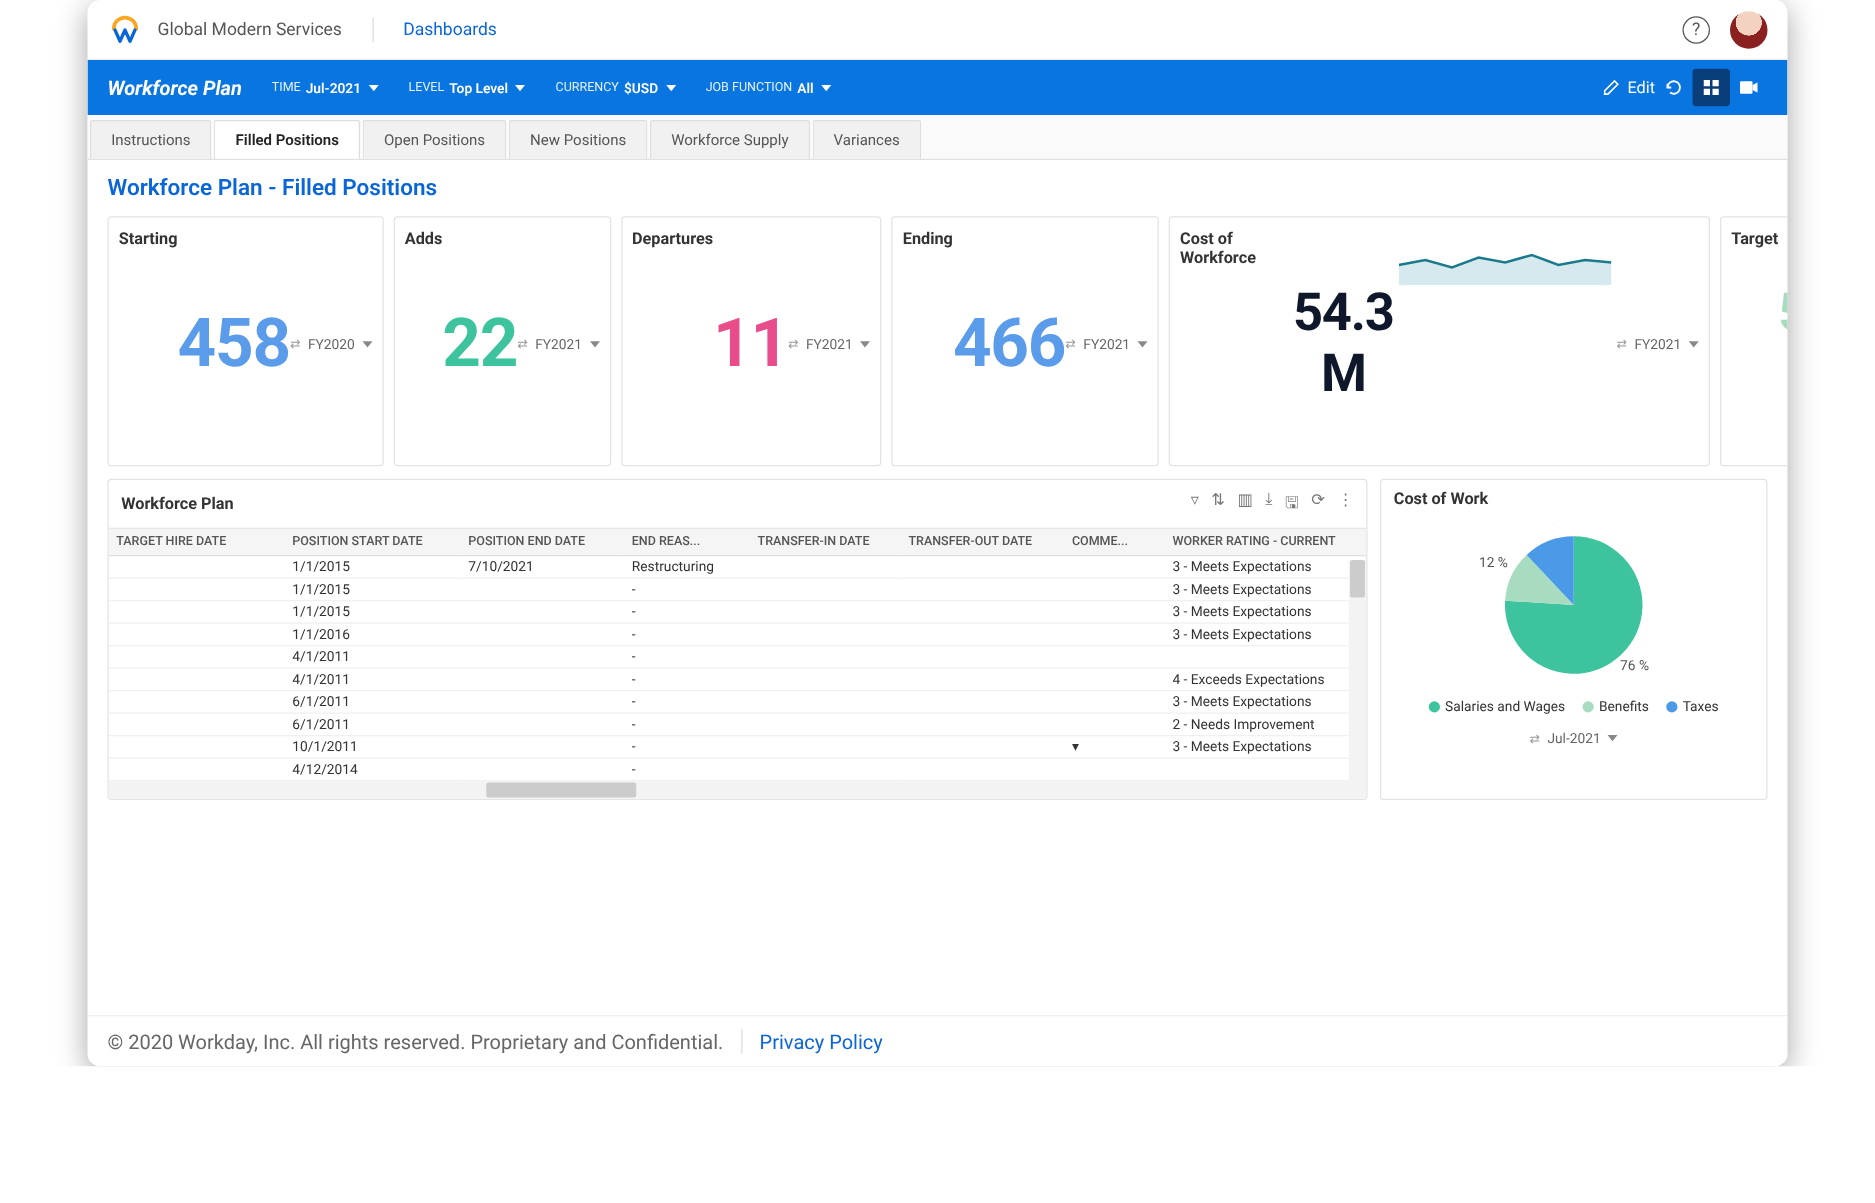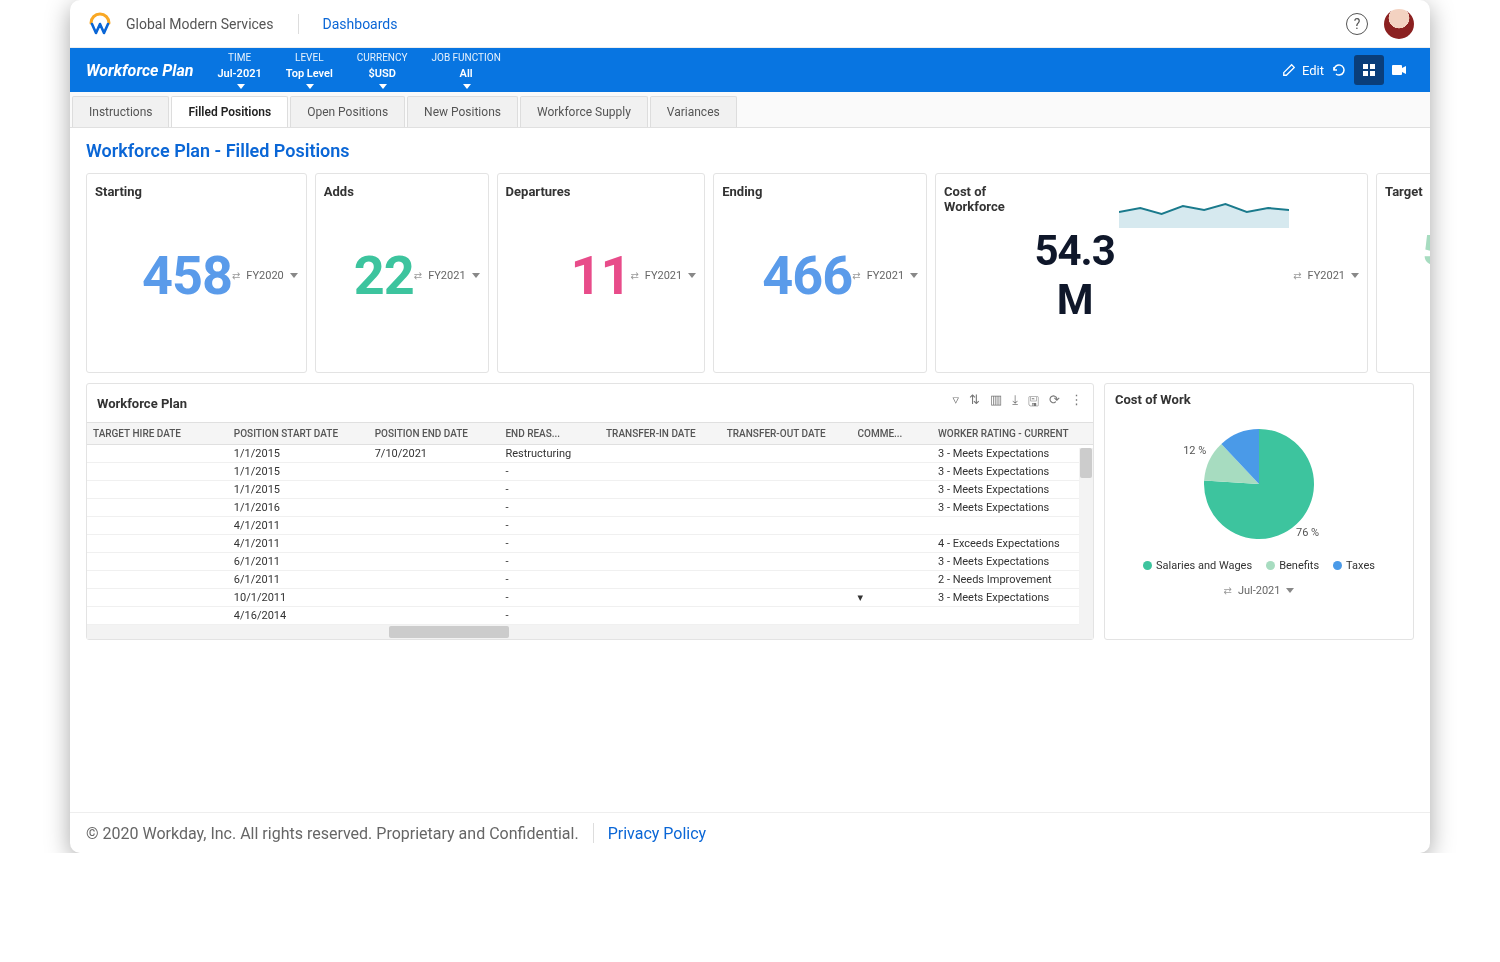--- a/index.html
+++ b/index.html
@@ -10,21 +10,21 @@
 .brandline { display:flex; align-items:center; gap:24px; }
 .company { font-size: 14px; color: #555; }
 .divider { width:1px; height:20px; background:#ddd; }
 .breadcrumb-link { color: #0a66d6; font-size: 14px; }
 .topbar-right { margin-left:auto; display:flex; align-items:center; gap:16px; }
 .help-icon { width:22px; height:22px; border:1.5px solid #555; border-radius:50%; display:flex; align-items:center; justify-content:center; font-size:14px; color:#555; cursor:pointer; }
 .avatar { width:30px; height:30px; border-radius:50%; background: radial-gradient(circle at 50% 30%, #f3d2c1 40%, #8b2020 41%); cursor:pointer; }
 
 .bluebar { background:#0875e1; color:#fff; display:flex; align-items:center; padding:0 16px; height:44px; gap:24px; }
 .bluebar .title { font-size:16px; font-weight:700; font-style:italic; }
-.filter { font-size:11px; display:flex; align-items:center; gap:4px; cursor:pointer;flex-direction:column; }
+.filter { font-size:11px; display:flex; align-items:center; gap:4px; cursor:pointer; }
 .filter .flabel { text-transform:uppercase; opacity:0.9; font-size:10px; }
 .filter .fval { font-weight:600; }
 .tri-down { width:0; height:0; border-left:4px solid transparent; border-right:4px solid transparent; border-top:5px solid #fff; margin-left:2px; }
 .bluebar-right { margin-left:auto; display:flex; align-items:center; }
 .edit-btn { display:flex; align-items:center; gap:6px; cursor:pointer; font-size:13px; }
 .icon-box { width:30px; height:30px; display:flex; align-items:center; justify-content:center; cursor:pointer; border-radius:3px; }
 .icon-box.active { background:#0a3e7a; }
 
 .tabs { display:flex; border-bottom:1px solid #e0e0e0; background:#fafafa; padding:0 2px;}
 .tab { padding:8px 16px; font-size:12px; color:#555; cursor:pointer; background:#f1f1f1; border:1px solid #ddd; border-bottom:none; margin-right:2px; margin-top:4px; border-radius:2px 2px 0 0; }
@@ -341,21 +341,21 @@
                   <td>10/1/2011</td>
                   <td></td>
                   <td>-</td>
                   <td></td>
                   <td></td>
                   <td>▾</td>
                   <td>3 - Meets Expectations</td>
                 </tr>
                 <tr>
                   <td></td>
-                  <td>4/16/2014</td>
+                  <td>4/12/2014</td>
                   <td></td>
                   <td>-</td>
                   <td></td>
                   <td></td>
                   <td></td>
                   <td></td>
                 </tr>
               </tbody>
             </table>
           <div class="vscroll-fake"></div>

